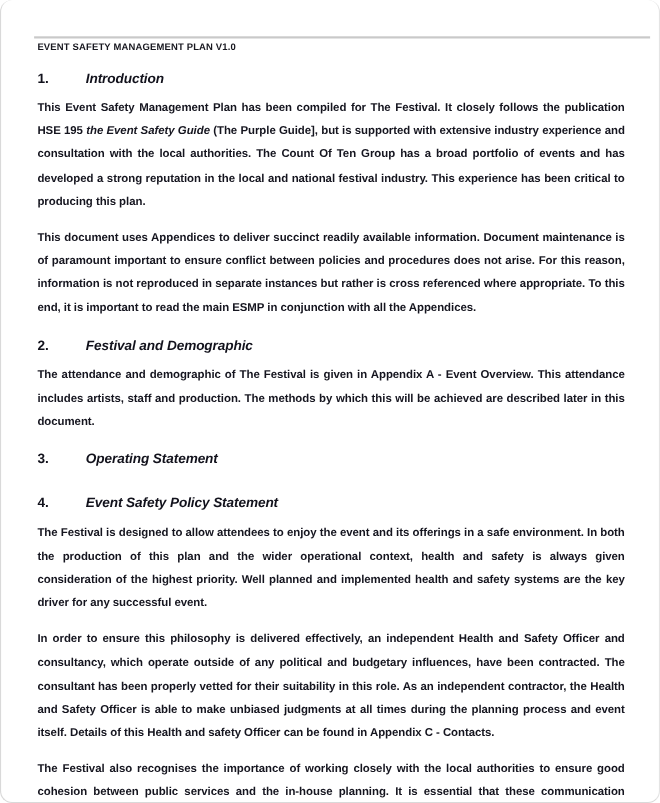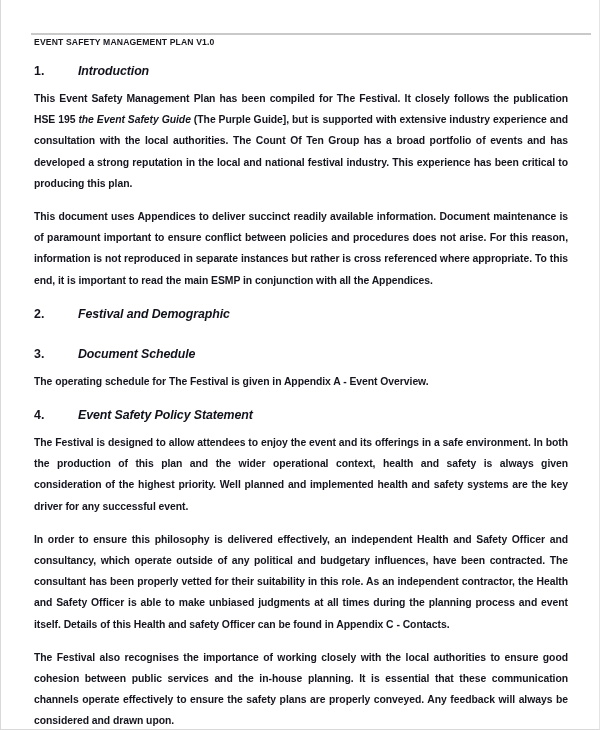--- a/index.html
+++ b/index.html
@@ -17,20 +17,21 @@
   .page {
     position: relative;
     box-sizing: border-box;
     width: 600px;
     height: 730px;
     background: #ffffff;
     border-left: 1px solid #d9d9d9;
     border-right: 1px solid #e4e4e4;
     border-bottom: 1px solid #d9d9d9;
     padding: 0;
+    border-radius: 11px;
   }
 
   .header-rule {
     position: absolute;
     left: 30px;
     right: 8px;
     top: 33px;
     height: 2px;
     background: #c9c9c9;
   }
@@ -107,27 +108,27 @@
       <div class="sp-after-head"></div>
       <p class="para"><span>This Event Safety Management Plan has been compiled for The Festival. It closely follows the publication HSE 195 </span><i>the Event Safety Guide</i><span> (The Purple Guide], but is supported with extensive industry experience and consultation with the local authorities. The Count Of Ten Group has a broad portfolio of events and has developed a strong reputation in the local and national festival industry. This experience has been critical to producing this plan.</span></p>
       <div class="sp-para"></div>
       <p class="para"><span>This document uses Appendices to deliver succinct readily available information. Document maintenance is of paramount important to ensure conflict between policies and procedures does not arise. For this reason, information is not reproduced in separate instances but rather is cross referenced where appropriate. To this end, it is important to read the main ESMP in conjunction with all the Appendices.</span></p>
       <div class="sp-before-head"></div>
       <h2 class="sec">
         <span class="num">2.</span>
         <span class="ttl">Festival and Demographic</span>
       </h2>
       <div class="sp-after-head"></div>
+      <p class="para"><span>The attendance and demographic of The Festival is given in Appendix A - Event Overview. This attendance includes artists, staff and production. The methods by which this will be achieved are described later in this document.</span></p>
       <div class="sp-before-head"></div>
       <h2 class="sec">
         <span class="num">3.</span>
-        <span class="ttl">Document Schedule</span>
+        <span class="ttl">Operating Statement</span>
       </h2>
       <div class="sp-after-head"></div>
-      <p class="para"><span>The operating schedule for The Festival is given in Appendix A - Event Overview.</span></p>
       <div class="sp-before-head"></div>
       <h2 class="sec">
         <span class="num">4.</span>
         <span class="ttl">Event Safety Policy Statement</span>
       </h2>
       <div class="sp-after-head"></div>
       <p class="para"><span>The Festival is designed to allow attendees to enjoy the event and its offerings in a safe environment. In both the production of this plan and the wider operational context, health and safety is always given consideration of the highest priority. Well planned and implemented health and safety systems are the key driver for any successful event.</span></p>
       <div class="sp-para"></div>
       <p class="para"><span>In order to ensure this philosophy is delivered effectively, an independent Health and Safety Officer and consultancy, which operate outside of any political and budgetary influences, have been contracted. The consultant has been properly vetted for their suitability in this role. As an independent contractor, the Health and Safety Officer is able to make unbiased judgments at all times during the planning process and event itself. Details of this Health and safety Officer can be found in Appendix C - Contacts.</span></p>
       <div class="sp-para"></div>

